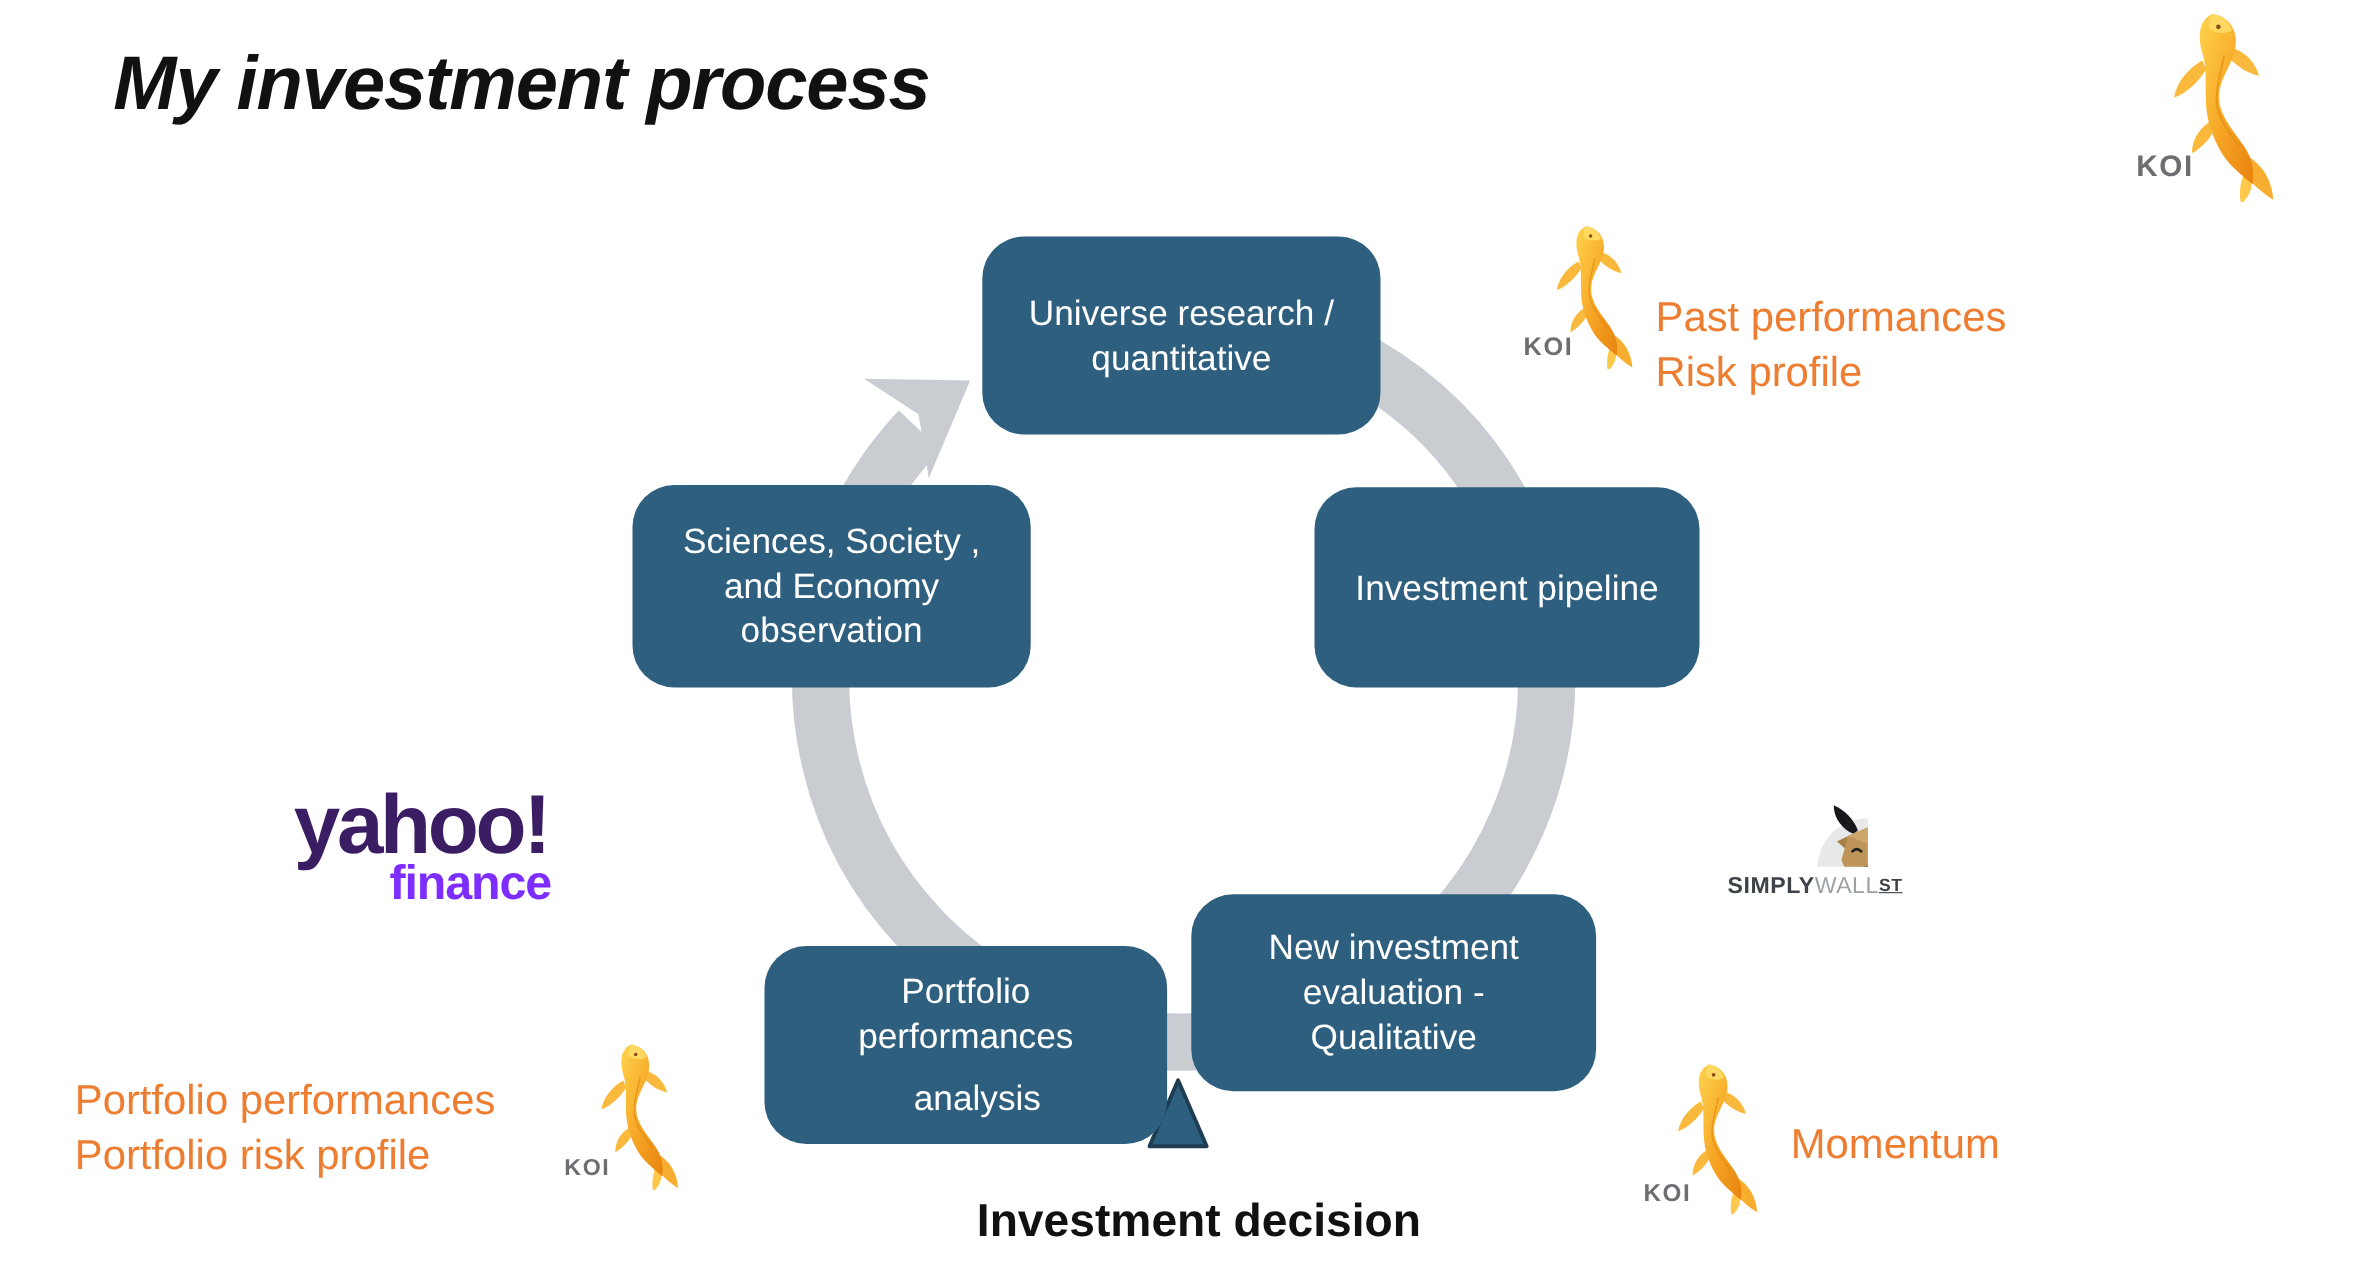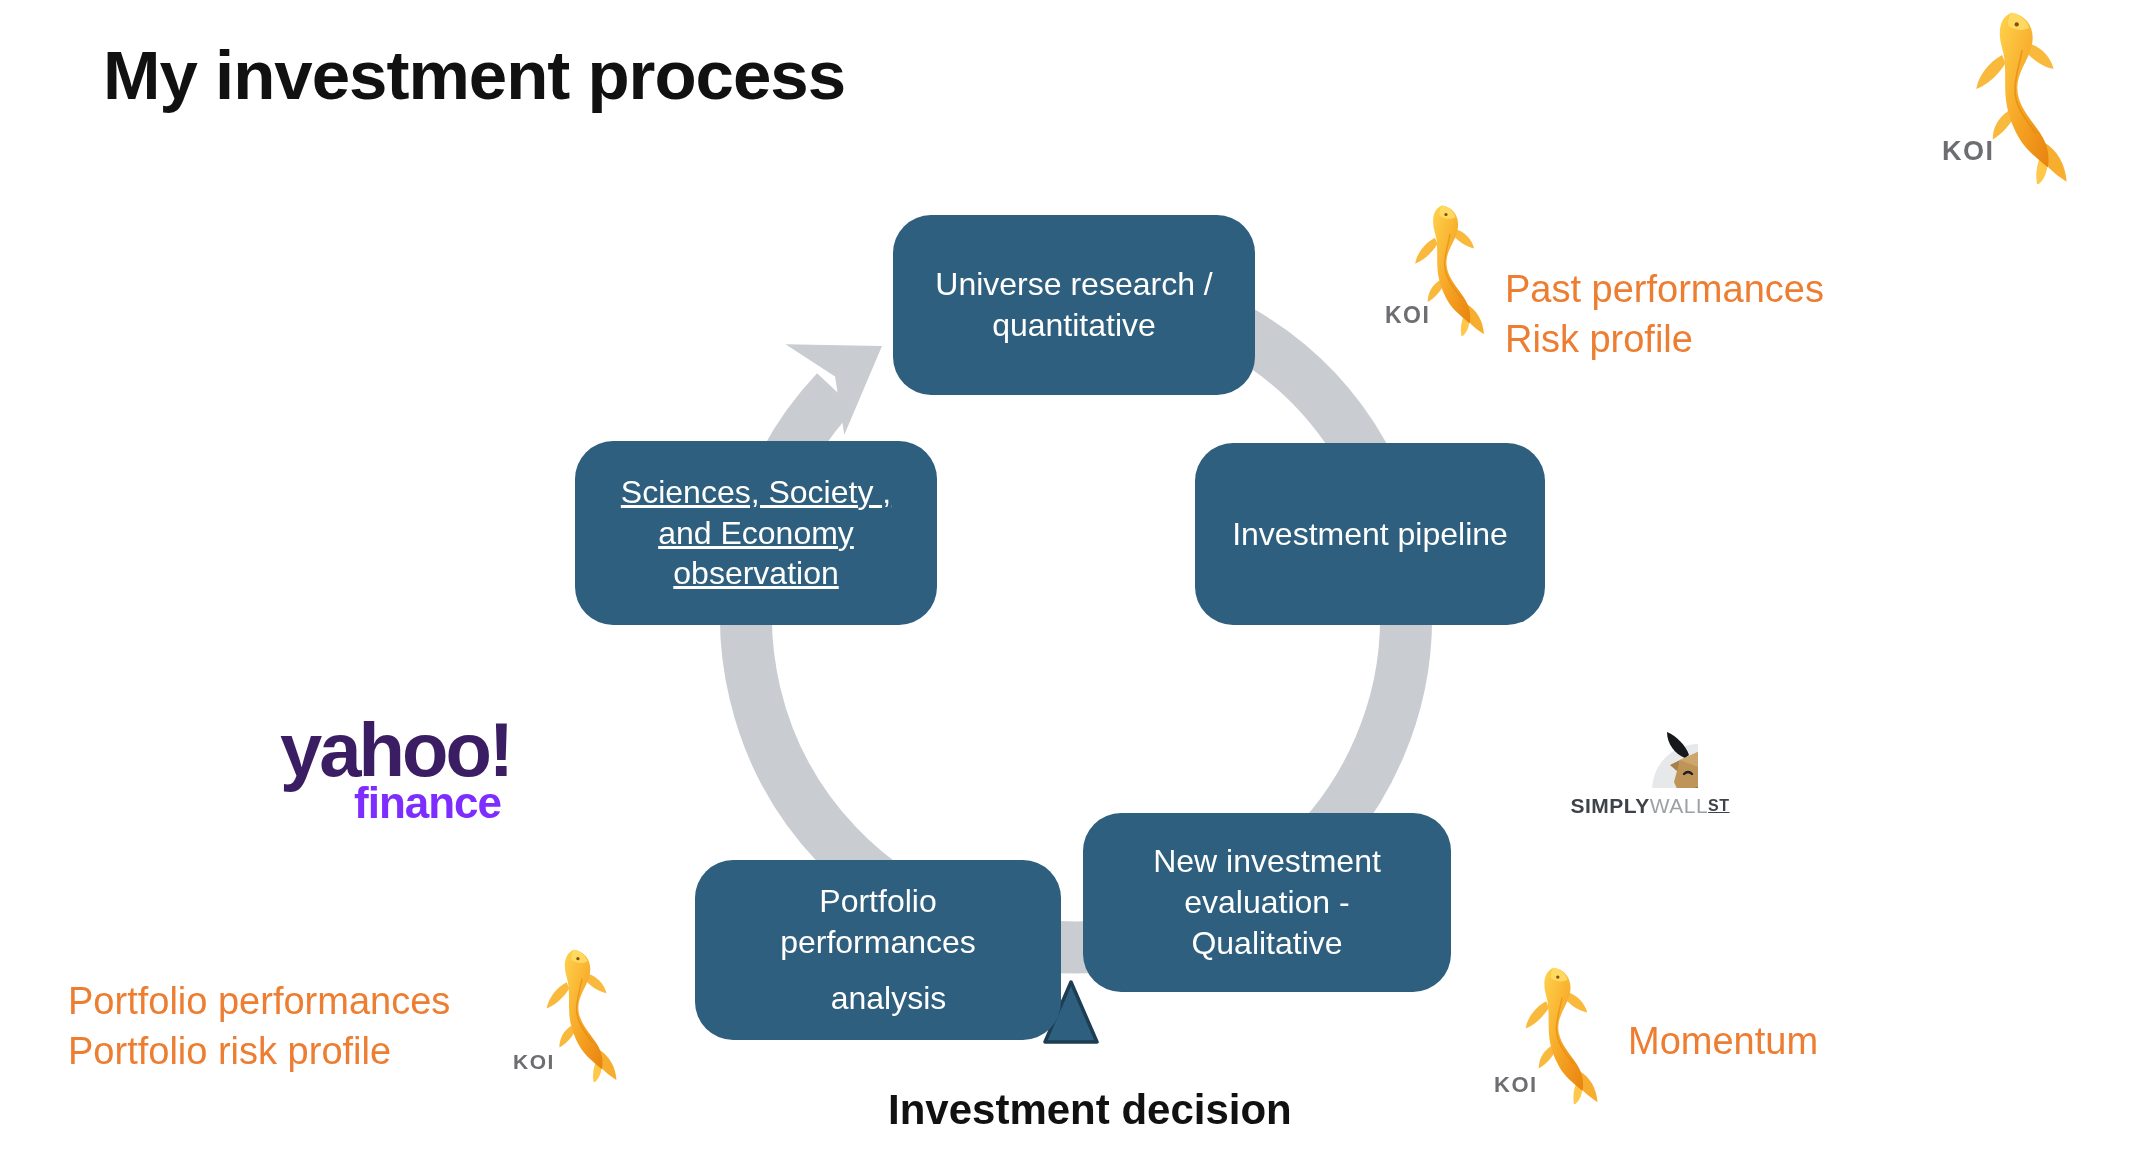--- a/index.html
+++ b/index.html
@@ -7,36 +7,36 @@
     position:relative;
     width:2142px;height:1168px;
     background:#ffffff;
     overflow:hidden;
     font-family:"Liberation Sans", sans-serif;
   }
   .abs{position:absolute;}
   .slide-title{
     left:103px;top:36px;
     font-size:69px;font-weight:700;color:#111111;
-    letter-spacing:-1px;white-space:nowrap;
+    letter-spacing:-1px;white-space:nowrap;font-style:italic;
   }
   
   .pbox{
     background:#2E5F7E;
     border-radius:38px;
     color:#ffffff;
     display:flex;flex-direction:column;align-items:center;justify-content:center;
     text-align:center;
     font-size:32px;line-height:1.28;
     box-sizing:border-box;
   }
   .pbox .box-label{white-space:pre-line;}
   .pbox-top{left:893px;top:215px;width:362px;height:180px;}
   .pbox-right{left:1195px;top:443px;width:350px;height:182px;}
-  .pbox-left{left:575px;top:441px;width:362px;height:184px;text-decoration:underline;}
+  .pbox-left{left:575px;top:441px;width:362px;height:184px;}
   .pbox-bleft{left:695px;top:860px;width:366px;height:180px;}
   .pbox-bright{left:1083px;top:813px;width:368px;height:179px;}
   .pbox-bleft .box-label-secondary{margin-top:16px;white-space:pre-line;margin-left:21px;}
   
   .cycle-svg{left:0;top:0;width:2142px;height:1168px;}
   
   .note{
     color:#ED7D31;
     font-size:38px;line-height:50px;
     white-space:pre-line;
@@ -51,21 +51,21 @@
   
   .koi-word{
     font-weight:700;color:#6D6E71;letter-spacing:1.5px;white-space:nowrap;
   }
   .koi-word-corner{left:1942px;top:136px;font-size:27px;}
   .koi-word-mid{left:1385px;top:302px;font-size:23px;}
   .koi-word-bleft{left:513px;top:1050px;font-size:21px;}
   .koi-word-bright{left:1494px;top:1072px;font-size:22px;}
   
   .yahoo-word{
-    left:280px;top:706px;
+    left:267px;top:706px;
     font-size:76px;font-weight:700;color:#3A1D62;letter-spacing:-3px;white-space:nowrap;
   }
   .yahoo-sub{
     left:354px;top:778px;
     font-size:44px;font-weight:700;color:#7D2EFF;letter-spacing:-1px;white-space:nowrap;
   }
   
   .sws-text{
     left:1565px;top:794px;width:170px;
     font-size:21px;text-align:center;white-space:nowrap;color:#3E4349;

